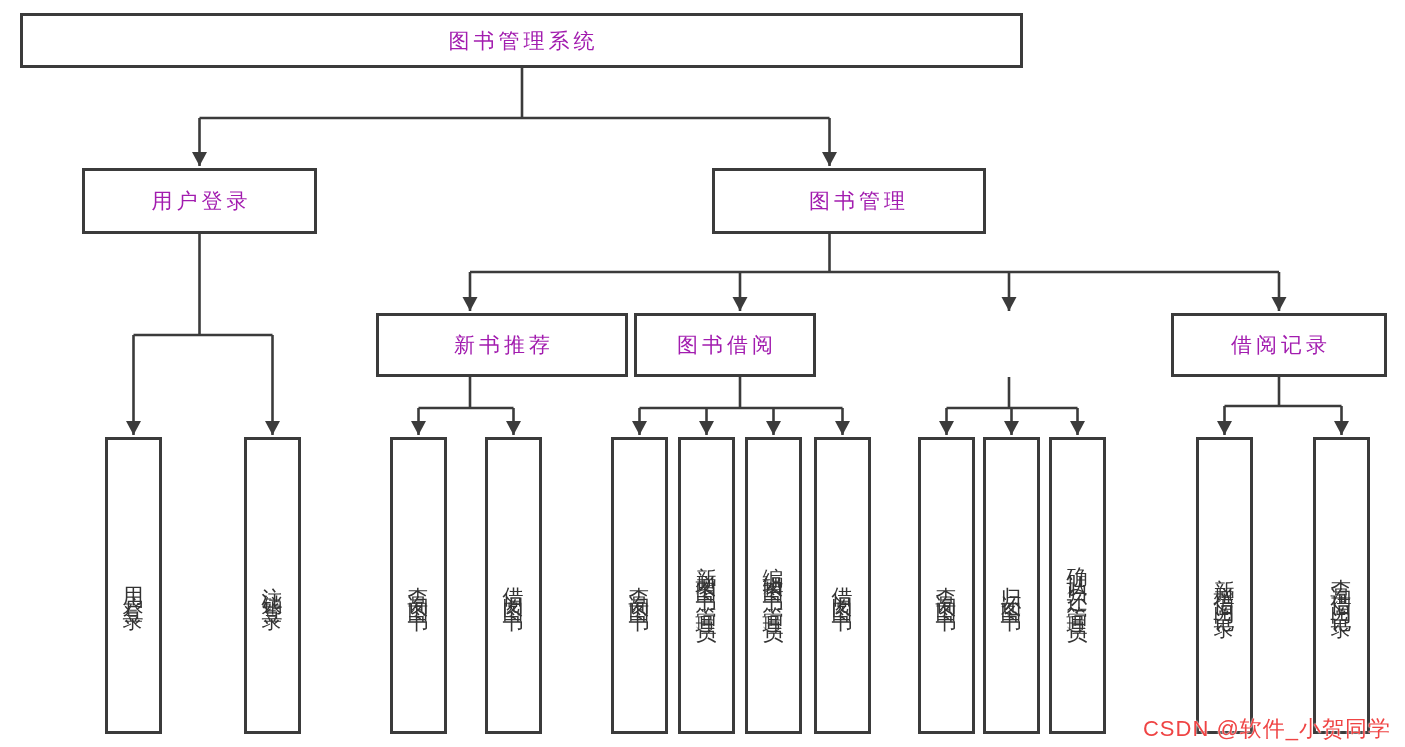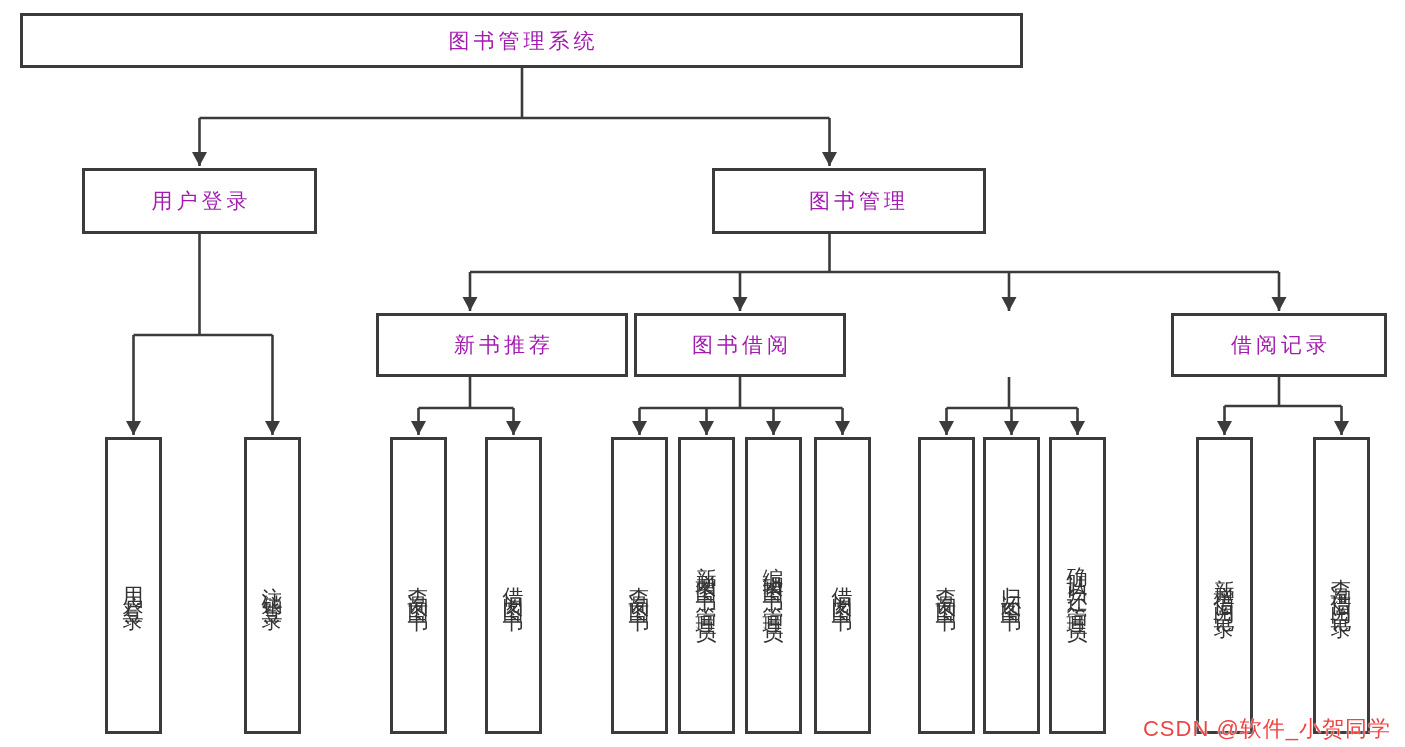--- a/index.html
+++ b/index.html
@@ -35,21 +35,21 @@
     letter-spacing: 4px;
     text-indent: 4px;
     z-index: 2;
     white-space: nowrap;
   }
   .node.root   { left: 20px;   top: 13px;  width: 1003px; height: 55px; }
   .node.lvl2a  { left: 82px;   top: 168px; width: 235px;  height: 66px; }
   .node.lvl2b  { left: 712px;  top: 168px; width: 274px;  height: 66px; padding-left: 16px; }
   .node.lvl3   { top: 313px; height: 64px; }
   .node.l3a { left: 362px;  width: 252px; margin-left: 14px; }
-  .node.l3b { left: 634px;  width: 212px; }
+  .node.l3b { left: 634px;  width: 182px; }
   .node.l3c { left: 902px;  width: 214px; }
   .node.l3d { left: 1171px; width: 216px; }
   .leaf {
     position: absolute;
     box-sizing: border-box;
     top: 437px;
     width: 57px;
     height: 297px;
     border: 3px solid #3b3b3b;
     background: #ffffff;

